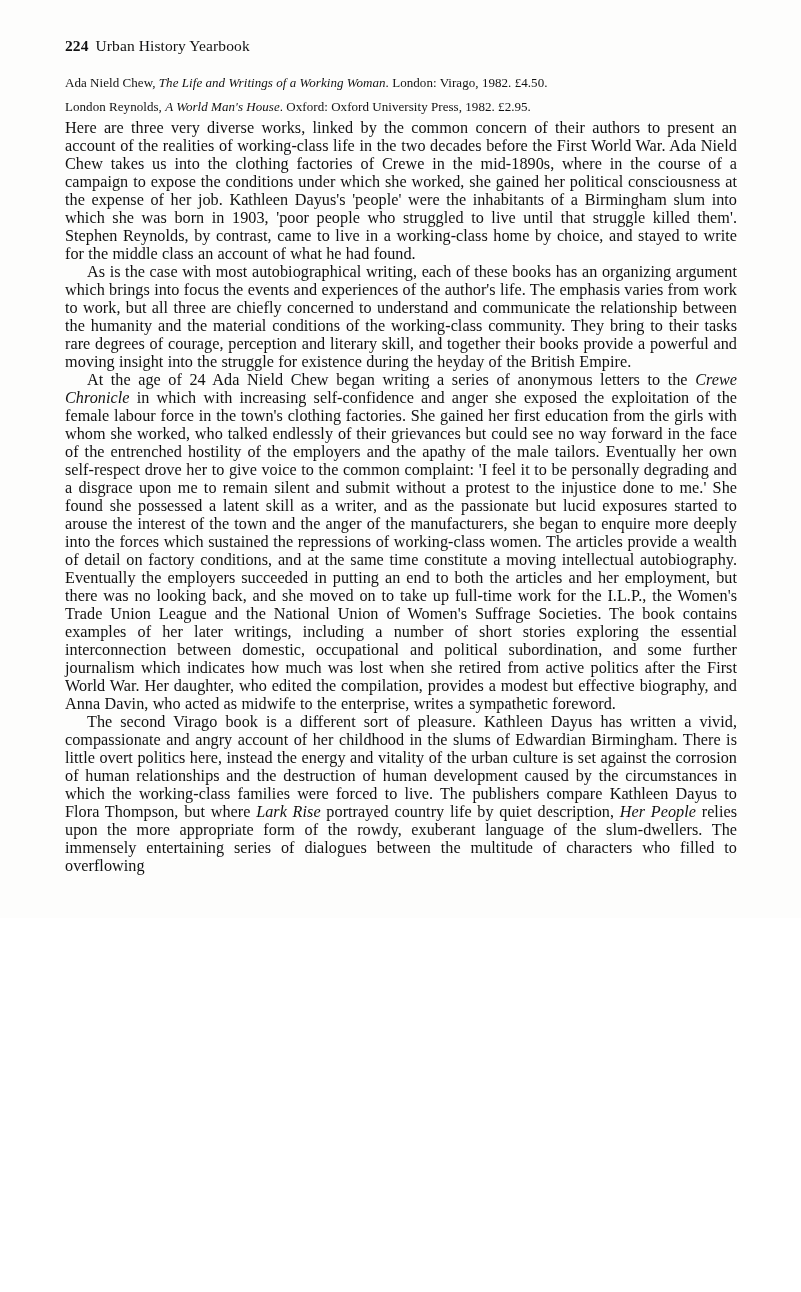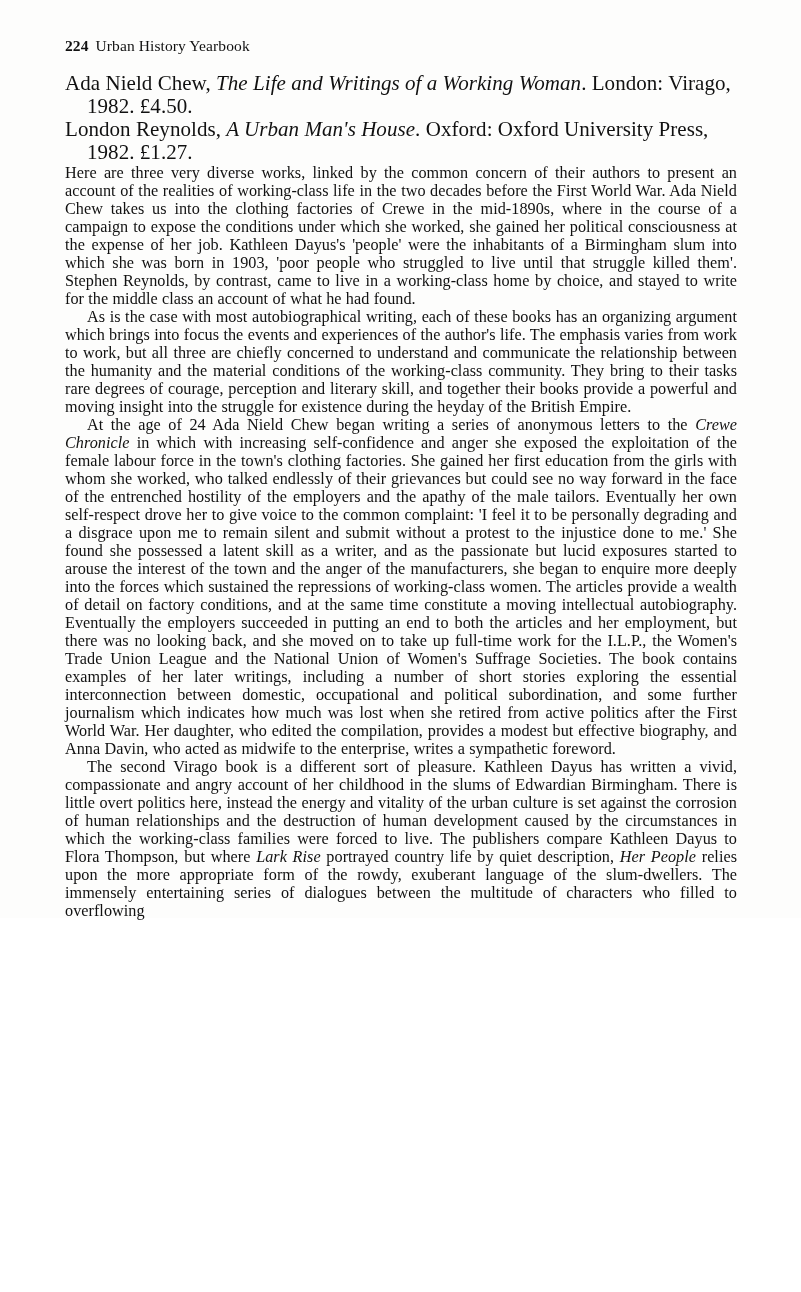--- a/index.html
+++ b/index.html
@@ -33,21 +33,21 @@
     line-height: 20px;
     margin-bottom: 16px;
     letter-spacing: 0.1px;
     white-space: nowrap;
   }
   .running-head .folio {
     font-weight: bold;
     margin-right: 7px;
   }
   .biblio {
-    font-size: 21px;
+    font-size: 13px;
     line-height: 22.6px;
     margin-bottom: 1px;
     padding-left: 22px;
     text-indent: -22px;
     letter-spacing: 0.05px;
   }
   .biblio:last-of-type {
     margin-bottom: 0;
   }
   .body-block {
@@ -80,21 +80,21 @@
   <div class="content">
 
     <div class="running-head">
       <span class="folio">224</span><span>Urban History Yearbook</span>
     </div>
 
     <div class="biblio">
       <span>Ada Nield Chew, </span><span class="it">The Life and Writings of a Working Woman</span><span>. London: Virago, 1982. £4.50.</span>
     </div>
     <div class="biblio">
-      <span>London Reynolds, </span><span class="it">A Urban Man's House</span><span>. Oxford: Oxford University Press, 1982. £1.27.</span>
+      <span>London Reynolds, </span><span class="it">A World Man's House</span><span>. Oxford: Oxford University Press, 1982. £2.95.</span>
     </div>
 
     <div class="body-block">
 
       <p class="para first">Here are three very diverse works, linked by the common concern of their authors to present an account of the realities of working-class life in the two decades before the First World War. Ada Nield Chew takes us into the clothing factories of Crewe in the mid-1890s, where in the course of a campaign to expose the conditions under which she worked, she gained her political consciousness at the expense of her job. Kathleen Dayus's 'people' were the inhabitants of a Birmingham slum into which she was born in 1903, 'poor people who struggled to live until that struggle killed them'. Stephen Reynolds, by contrast, came to live in a working-class home by choice, and stayed to write for the middle class an account of what he had found.</p>
 
       <p class="para indented">As is the case with most autobiographical writing, each of these books has an organizing argument which brings into focus the events and experiences of the author's life. The emphasis varies from work to work, but all three are chiefly concerned to understand and communicate the relationship between the humanity and the material conditions of the working-class community. They bring to their tasks rare degrees of courage, perception and literary skill, and together their books provide a powerful and moving insight into the struggle for existence during the heyday of the British Empire.</p>
 
       <p class="para indented"><span>At the age of 24 Ada Nield Chew began writing a series of anonymous letters to the </span><span class="it">Crewe Chronicle</span><span> in which with increasing self-confidence and anger she exposed the exploitation of the female labour force in the town's clothing factories. She gained her first education from the girls with whom she worked, who talked endlessly of their grievances but could see no way forward in the face of the entrenched hostility of the employers and the apathy of the male tailors. Eventually her own self-respect drove her to give voice to the common complaint: 'I feel it to be personally degrading and a disgrace upon me to remain silent and submit without a protest to the injustice done to me.' She found she possessed a latent skill as a writer, and as the passionate but lucid exposures started to arouse the interest of the town and the anger of the manufacturers, she began to enquire more deeply into the forces which sustained the repressions of working-class women. The articles provide a wealth of detail on factory conditions, and at the same time constitute a moving intellectual autobiography. Eventually the employers succeeded in putting an end to both the articles and her employment, but there was no looking back, and she moved on to take up full-time work for the I.L.P., the Women's Trade Union League and the National Union of Women's Suffrage Societies. The book contains examples of her later writings, including a number of short stories exploring the essential interconnection between domestic, occupational and political subordination, and some further journalism which indicates how much was lost when she retired from active politics after the First World War. Her daughter, who edited the compilation, provides a modest but effective biography, and Anna Davin, who acted as midwife to the enterprise, writes a sympathetic foreword.</span></p>
 

